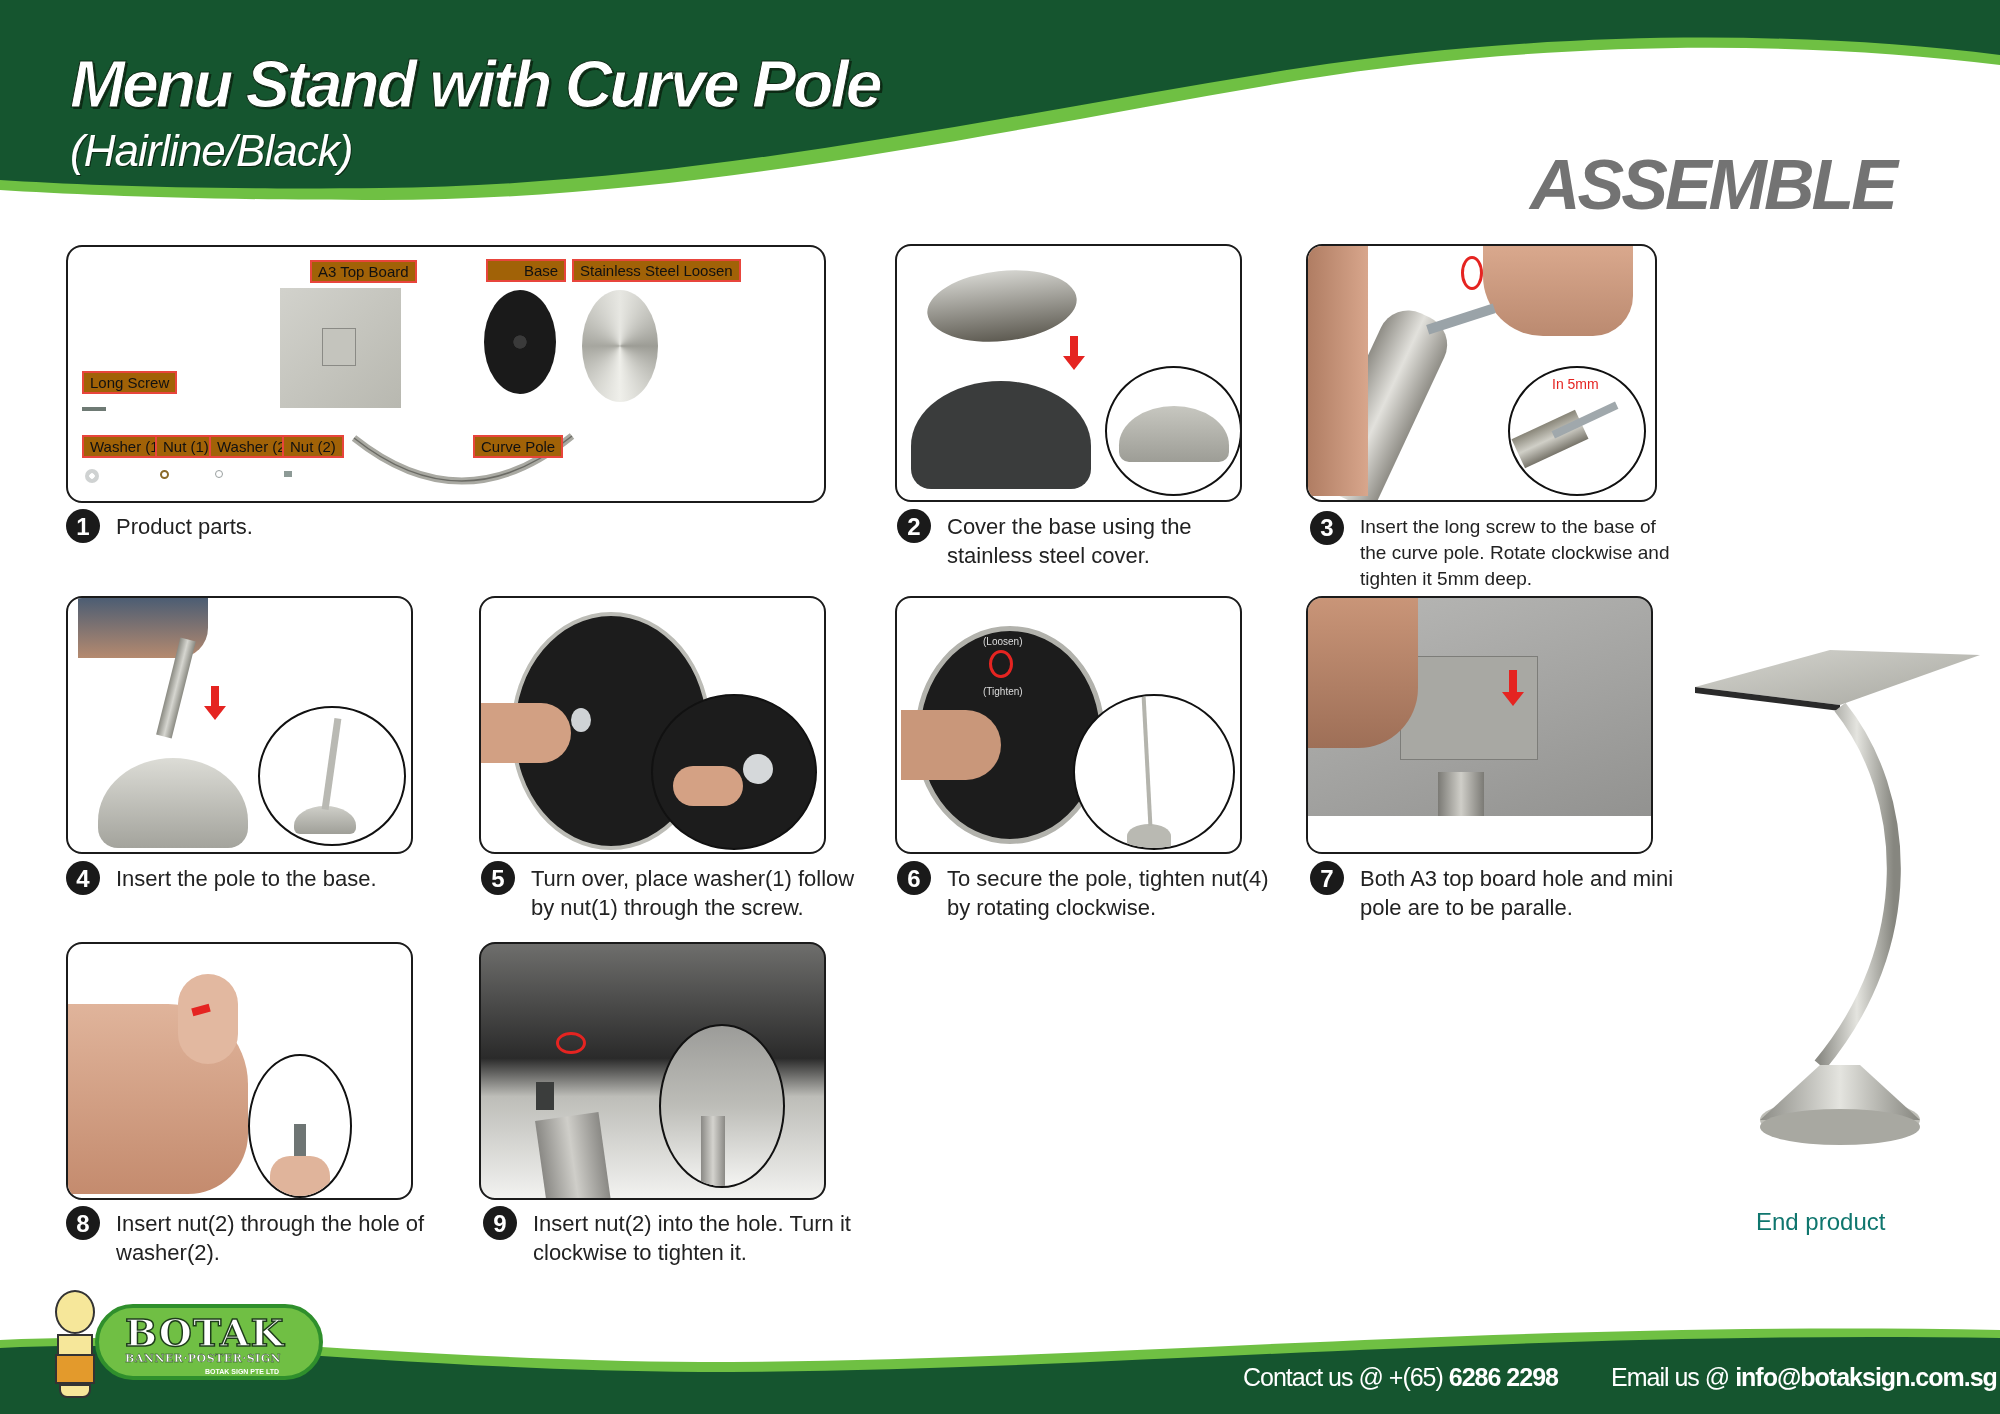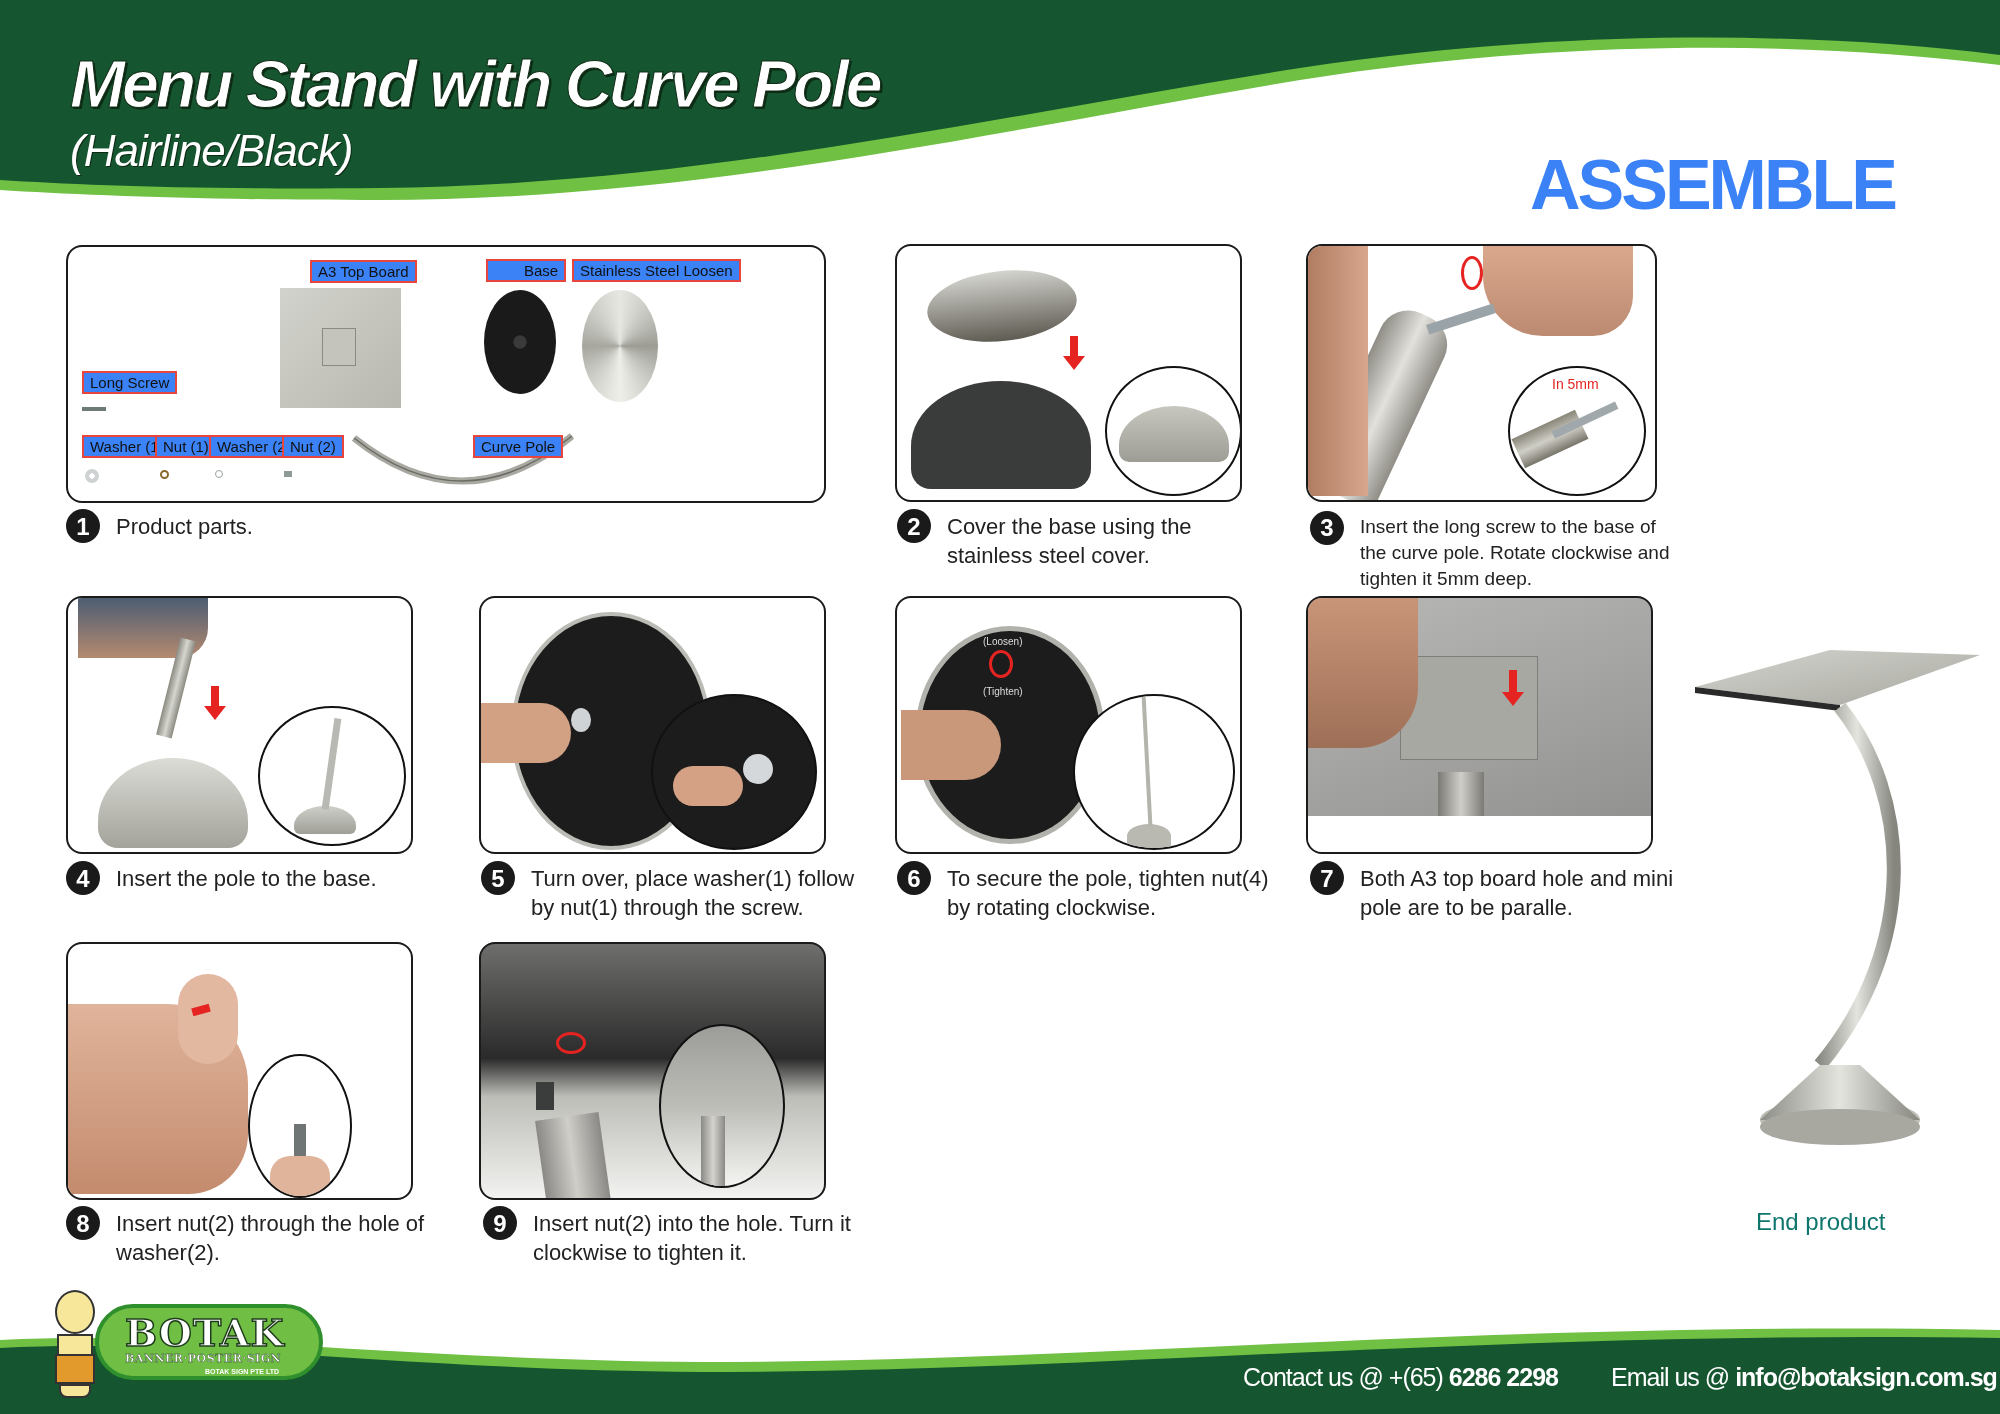--- a/index.html
+++ b/index.html
@@ -6,29 +6,29 @@
   html, body { width: 2000px; height: 1414px; overflow: hidden; background: #ffffff; }
   body { position: relative; font-family: "Liberation Sans", "DejaVu Sans", sans-serif; color: #1a1a1a; }
 
   .header-bg { position: absolute; left: 0; top: 0; width: 2000px; height: 240px; }
   .footer-bg { position: absolute; left: 0; top: 1290px; width: 2000px; height: 124px; }
 
   .title { position: absolute; left: 70px; top: 46px; font-size: 66px; font-weight: bold; font-style: italic;
            color: #fff; letter-spacing: -3px; -webkit-text-stroke: 1px #0d2a14; text-shadow: 2px 2px 0 #0c2a14; }
   .subtitle { position: absolute; left: 70px; top: 126px; font-size: 44px; font-style: italic; color: #fff;
               letter-spacing: -1px; text-shadow: 1px 1px 0 #0c2a14; }
-  .assemble { position: absolute; left: 1530px; top: 145px; font-size: 70px; font-weight: bold; 
-              color: #3b82f6; letter-spacing: -3px; }
+  .assemble { position: absolute; left: 1530px; top: 145px; font-size: 70px; font-weight: bold; font-style: italic;
+              color: #737373; letter-spacing: -3px; }
 
   .panel { position: absolute; border: 2px solid #1b1b1b; border-radius: 16px; background: #fff; overflow: hidden; }
   .caption { position: absolute; display: flex; align-items: flex-start; gap: 16px; font-size: 22px; line-height: 29px; color: #222; }
   .num { flex: 0 0 auto; width: 34px; height: 34px; border-radius: 50%; background: #1a1a1a; color: #fff;
          font-weight: bold; font-size: 24px; display: flex; align-items: center; justify-content: center; margin-top: -3px; }
 
-  .label-box { position: absolute; border: 2px solid #e8453c; background: #3b82f6; font-size: 15px; padding: 1px 6px;
+  .label-box { position: absolute; border: 2px solid #e8453c; background: #a16207; font-size: 15px; padding: 1px 6px;
                white-space: nowrap; color: #111; }
   .zoom-circle { position: absolute; border: 2.5px solid #111; border-radius: 50%; background: #fff; overflow: hidden; }
 
   .end-label { position: absolute; left: 1756px; top: 1208px; font-size: 24px; color: #0f766e; }
 
   .contact { position: absolute; left: 1243px; top: 1363px; font-size: 25px; color: #fff; letter-spacing: -1px; }
   .contact b, .email b { font-weight: bold; }
   .email { position: absolute; left: 1611px; top: 1363px; font-size: 25px; color: #fff; letter-spacing: -1px; }
 
   .logo { position: absolute; left: 45px; top: 1282px; width: 285px; height: 125px; }

